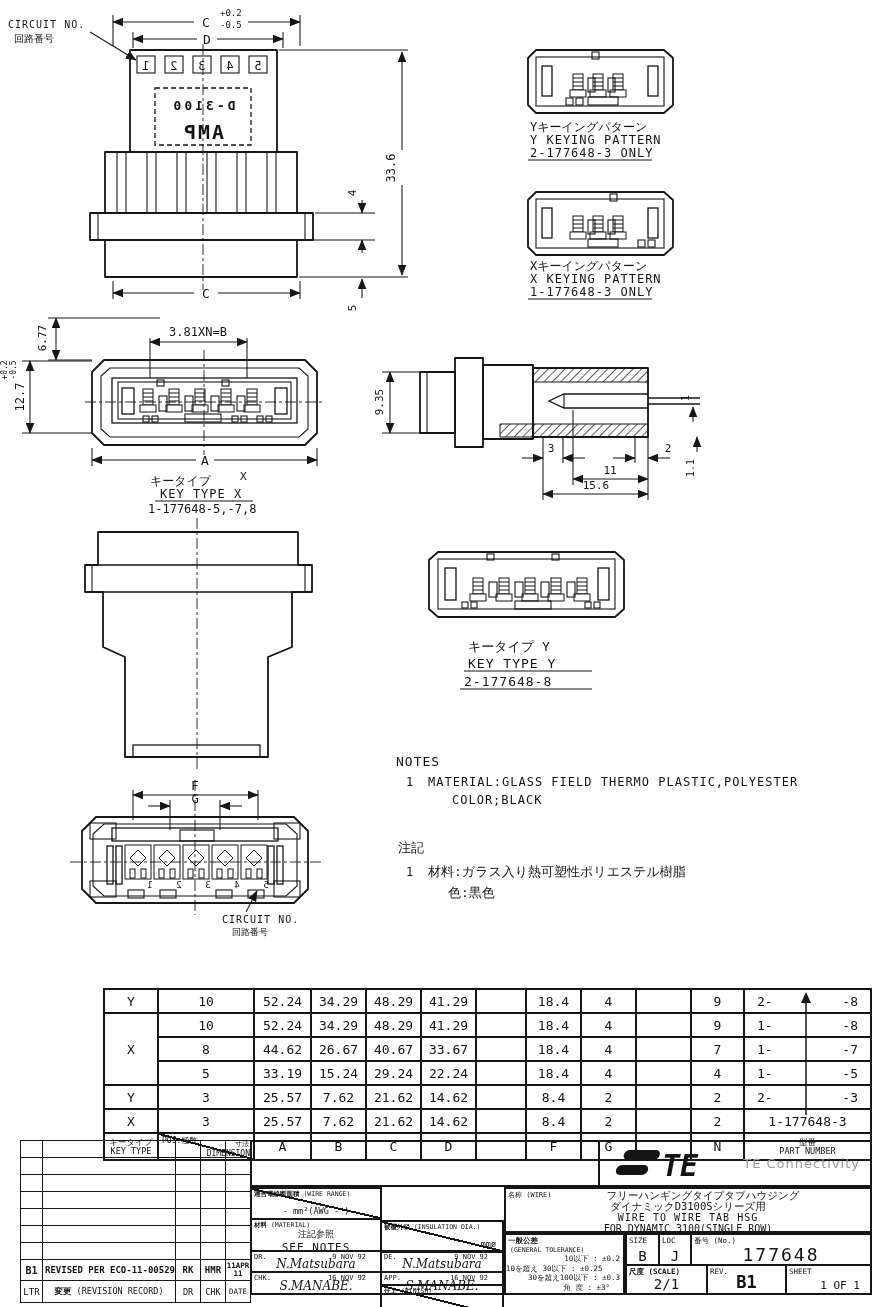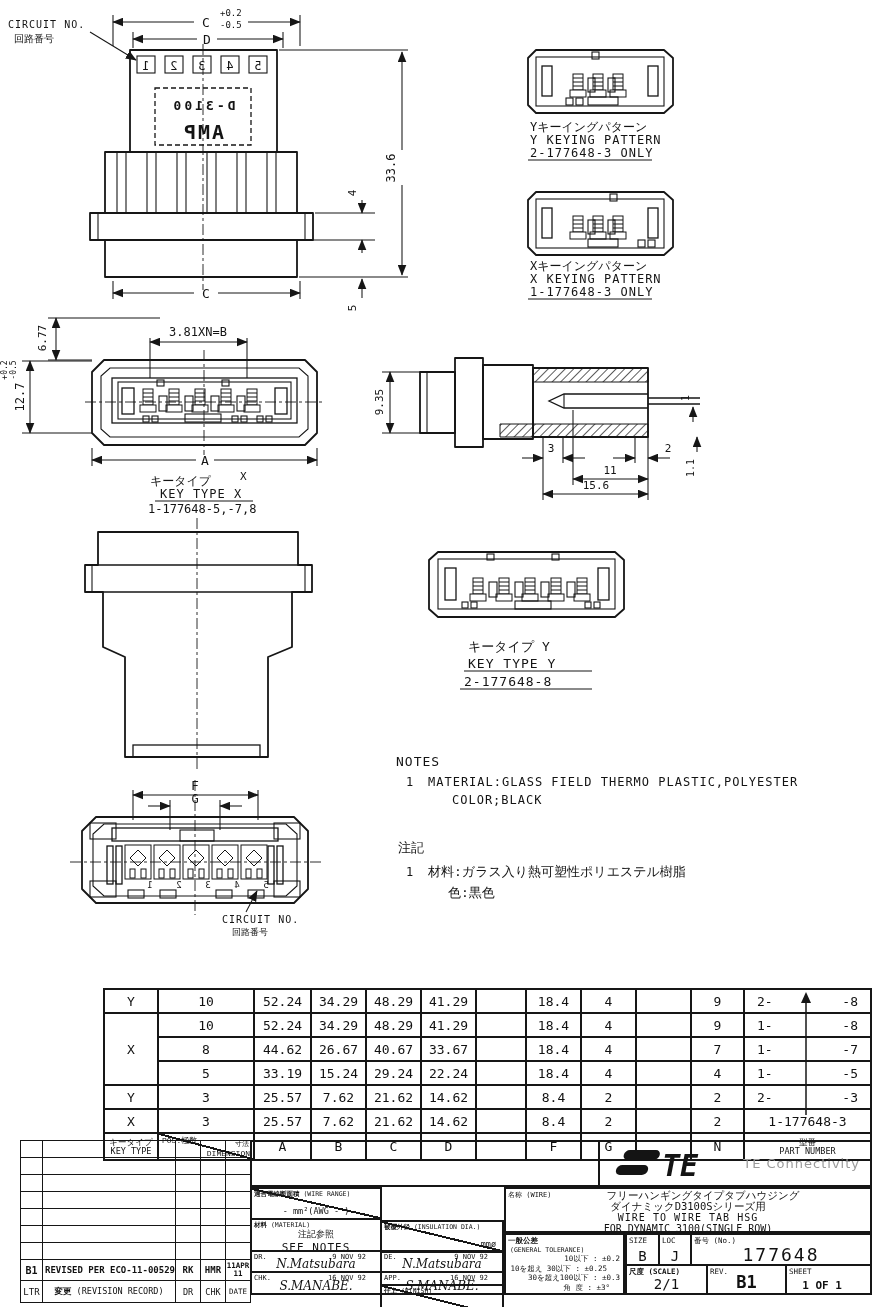--- a/index.html
+++ b/index.html
@@ -21,21 +21,21 @@
   #ct rect,#ct line,#rc rect,#rc path{stroke:#161616;stroke-width:1;fill:#fff;}
   
   .dtable{position:absolute;left:103px;top:988px;width:767px;}
   .dtable table{border-collapse:collapse;table-layout:fixed;width:767px;}
   .dtable td{border:2px solid #161616;text-align:center;font-size:13px;height:22px;
              padding:0;overflow:hidden;white-space:nowrap;}
   .dtable tr.hd td{height:25px;}
   .pnc{display:flex;justify-content:space-between;padding:0 12px;}
   .hkt div{font-size:8.5px;line-height:9px;}
   .hdiag{position:relative;background:linear-gradient(to top right,transparent calc(50% - 1px),
-      #161616 calc(50% - 1px),#161616 calc(50% + 1px),transparent calc(50% + 1px));font-family:Liberation Mono, monospace;}
+      #161616 calc(50% - 1px),#161616 calc(50% + 1px),transparent calc(50% + 1px));}
   .hdiag .pos{position:absolute;top:1px;left:3px;font-size:8px;}
   .hdiag .dimjp{position:absolute;right:4px;bottom:10px;font-size:7px;}
   .hdiag .dimen{position:absolute;right:3px;bottom:1px;font-size:8px;}
   .hpn div{font-size:8.5px;line-height:9px;}
   .colhead{font-size:14px;}
   .pn-arrow{position:absolute;left:0;top:0;pointer-events:none;}
   
   .rtable{position:absolute;left:20px;top:1140px;}
   .rtable table{border-collapse:collapse;table-layout:fixed;width:230px;}
   .rtable td{border:1.5px solid #161616;font-size:9px;text-align:center;padding:0;
@@ -678,21 +678,21 @@
     <div style="text-align:center;font-size:10.5px;line-height:11px;padding-top:1px;padding-left:30px;">フリーハンギングタイプタブハウジング</div>
     <div style="text-align:center;font-size:10.5px;line-height:11px;">ダイナミックD3100Sシリーズ用</div>
     <div style="text-align:center;font-size:10px;line-height:11px;letter-spacing:1px;">WIRE TO WIRE TAB HSG</div>
     <div style="text-align:center;font-size:10px;line-height:11px;">FOR DYNAMIC 3100(SINGLE ROW)</div>
   </div>
 
   <div class="c" style="left:504px;top:1233px;width:121px;height:62px;">
     <div style="font-size:7.5px;padding:1px 0 0 2px;" class="b">一般公差</div>
     <div style="font-size:6.5px;padding-left:4px;">(GENERAL TOLERANCE)</div>
     <div style="font-size:7.5px;text-align:right;padding-right:3px;line-height:9.5px;">10以下 : ±0.2</div>
-    <div style="font-size:7.5px;text-align:right;padding-right:16px;line-height:9.5px;">10を超え 30以下 : ±0.25</div>
+    <div style="font-size:7.5px;padding-right:16px;line-height:9.5px;">10を超え 30以下 : ±0.25</div>
     <div style="font-size:7.5px;text-align:right;padding-right:3px;line-height:9.5px;">30を超え100以下 : ±0.3</div>
     <div style="font-size:7.5px;text-align:right;padding-right:13px;line-height:9.5px;">角 度 : ±3°</div>
   </div>
   <div class="c" style="left:625px;top:1233px;width:35px;height:33px;">
     <span class="lbl" style="font-size:7.5px;">SIZE</span>
     <div style="text-align:center;font-size:14px;margin-top:13px;">B</div>
   </div>
   <div class="c" style="left:658px;top:1233px;width:34px;height:33px;">
     <span class="lbl" style="font-size:7.5px;">LOC</span>
     <div style="text-align:center;font-size:14px;margin-top:13px;">J</div>
@@ -704,17 +704,17 @@
   <div class="c" style="left:625px;top:1264px;width:83px;height:31px;">
     <span class="lbl" style="font-size:7.5px;"><span class="b">尺度 (SCALE)</span></span>
     <div style="text-align:center;font-size:14px;margin-top:10px;">2/1</div>
   </div>
   <div class="c" style="left:706px;top:1264px;width:81px;height:31px;">
     <span class="lbl" style="font-size:7.5px;">REV.</span>
     <div style="text-align:center;font-size:17px;font-weight:bold;margin-top:6px;">B1</div>
   </div>
   <div class="c" style="left:785px;top:1264px;width:87px;height:31px;">
     <span class="lbl" style="font-size:7.5px;">SHEET</span>
-    <div style="text-align:right;font-size:11px;margin-top:13px;padding-right:28px;font-weight:bold;">1 OF 1</div>
+    <div style="text-align:right;font-size:11px;margin-top:13px;padding-right:10px;">1 OF 1</div>
   </div>
 </div>
 
 </div>
 
 </body></html>

